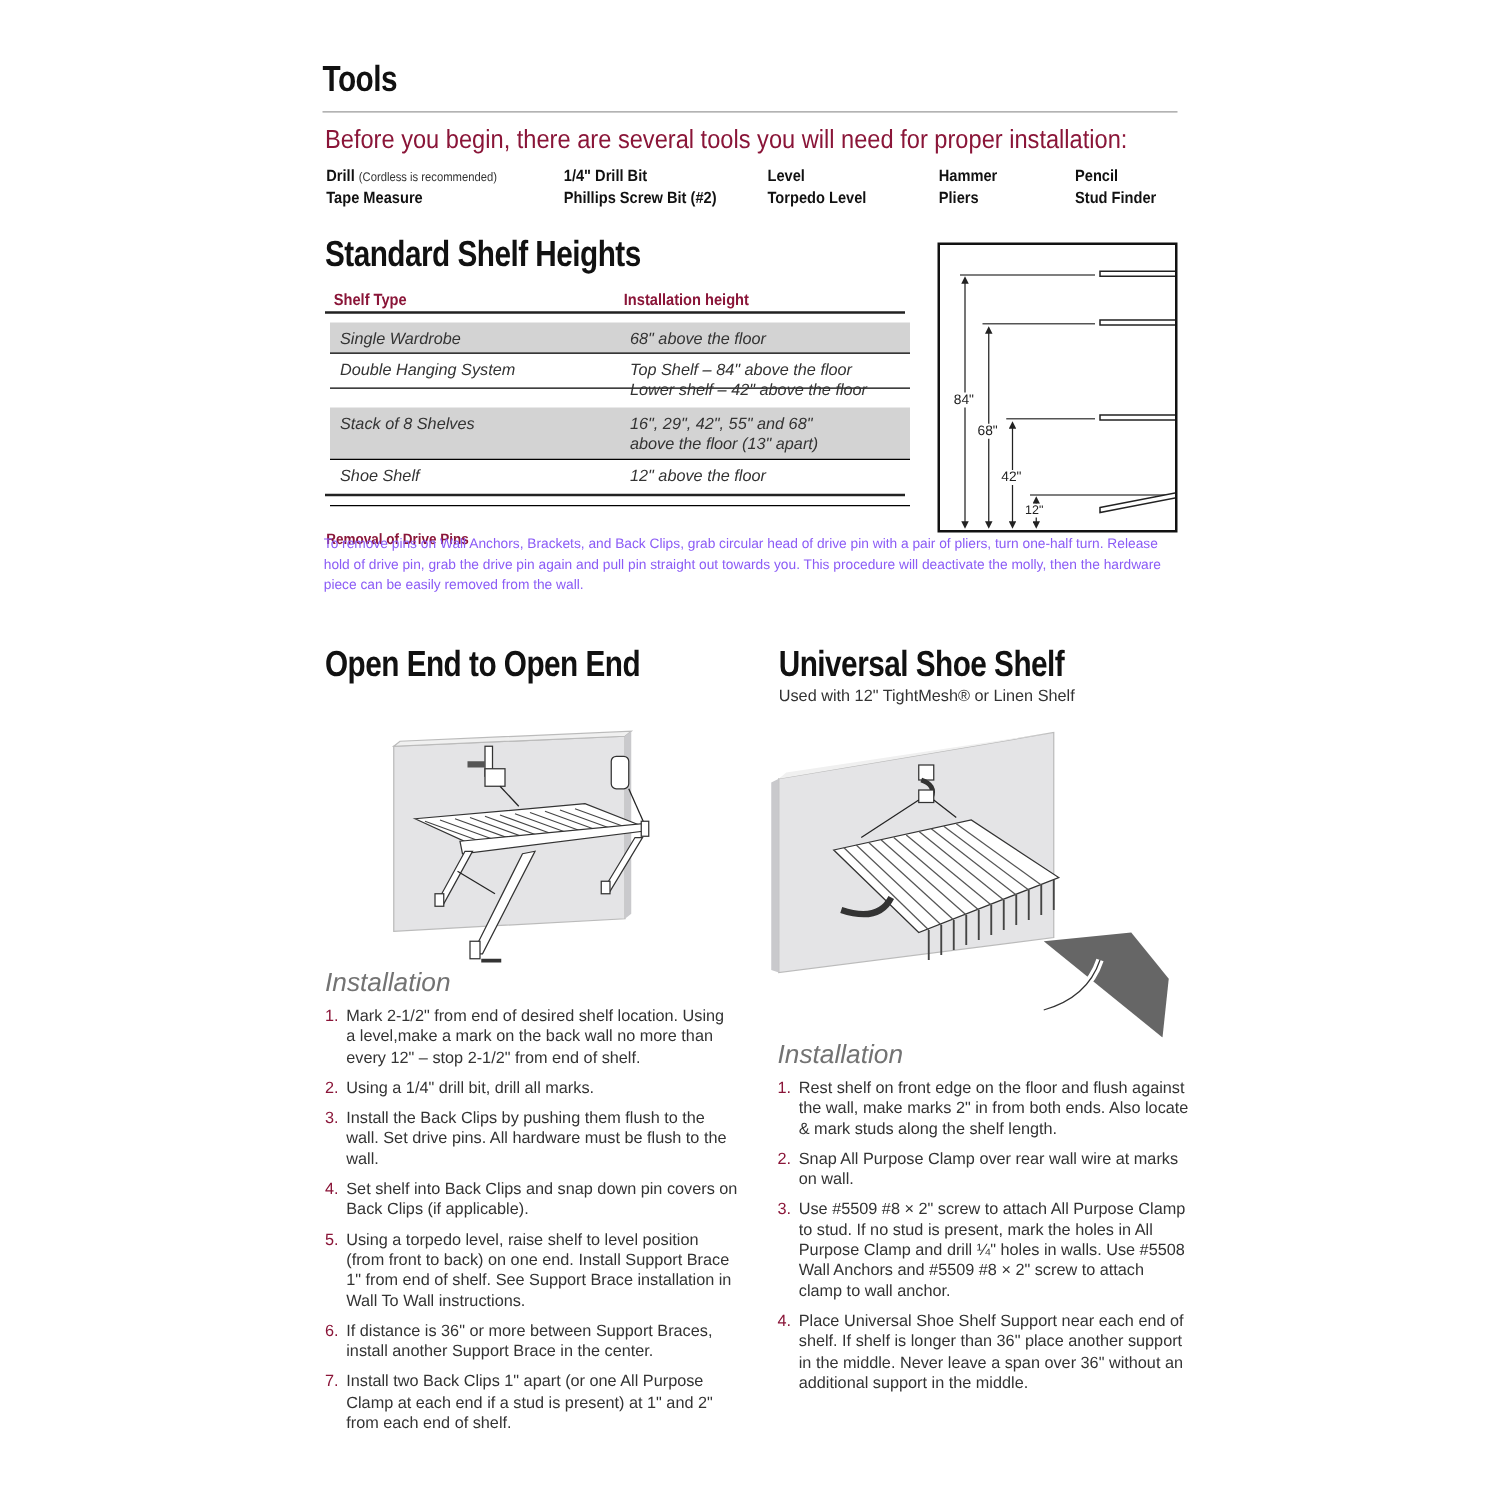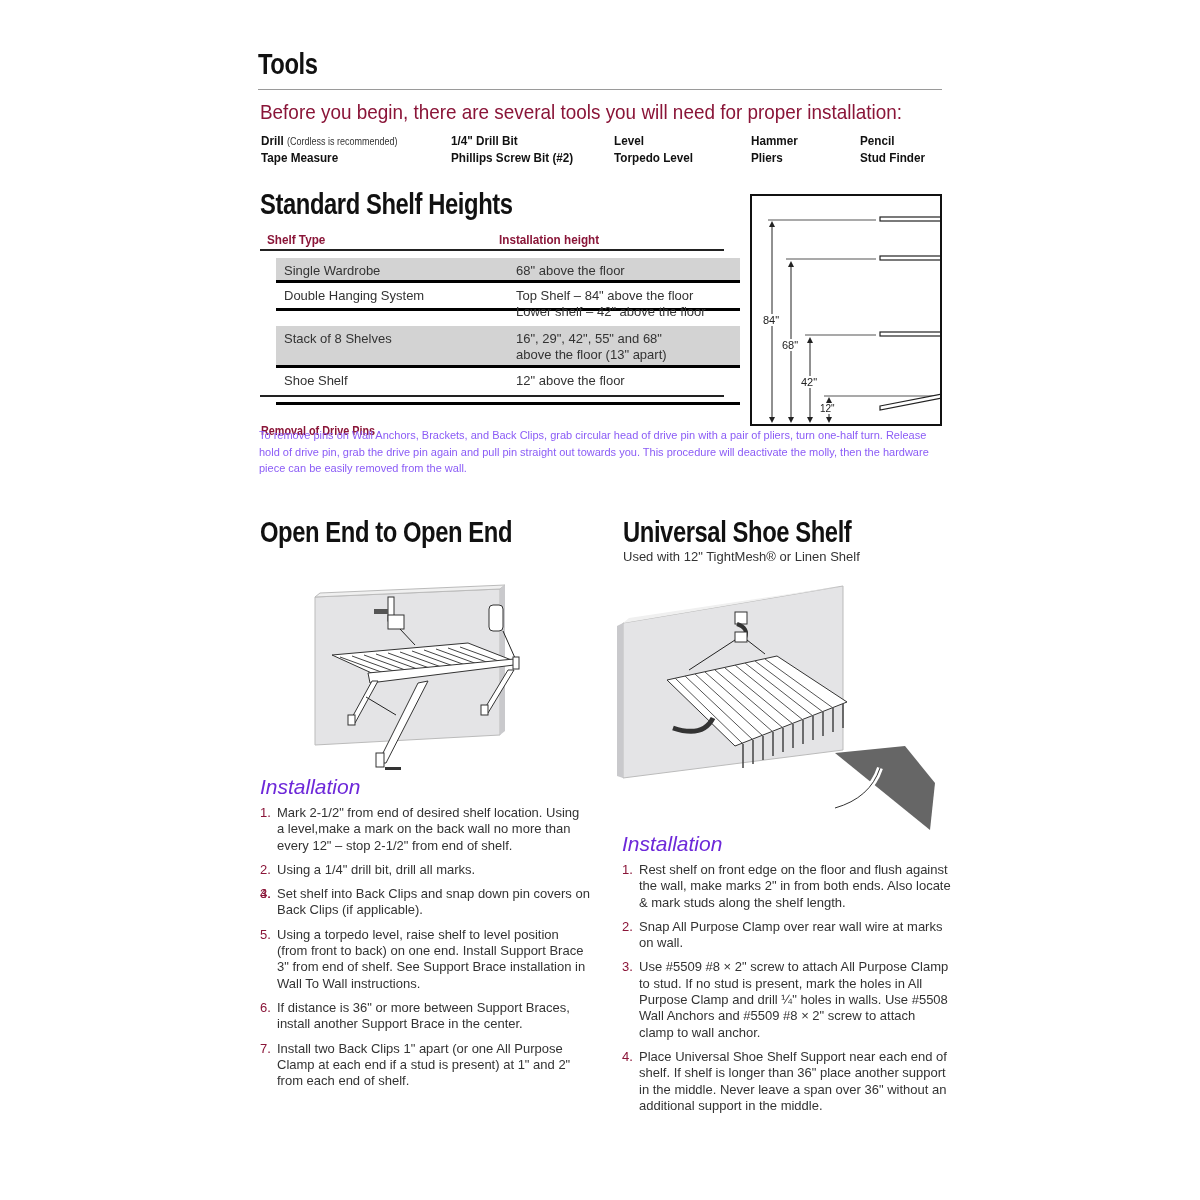--- a/index.html
+++ b/index.html
@@ -9,40 +9,40 @@
   #tools-title { left: 258px; top: 48px; font-size: 29px; }
   #tools-rule { position: absolute; left: 258px; top: 89px; width: 684px; height: 1px; background: #9a9a9a; }
   #tools-intro { position: absolute; left: 260px; top: 100px; font-size: 21px; color: #8a1538; white-space: nowrap; transform: scaleX(0.9); transform-origin: left top; }
   .tool { position: absolute; font-size: 13px; font-weight: bold; color: #111; white-space: nowrap; transform: scaleX(0.9); transform-origin: left top; }
   .tool .note { font-weight: normal; font-size: 10px; color: #333; }
 
   #heights-title { left: 260px; top: 188px; font-size: 29px; }
   #heights-table { position: absolute; left: 260px; top: 229px; width: 464px; }
   .th { position: absolute; top: 3px; font-size: 13px; font-weight: bold; color: #8a1538; transform: scaleX(0.9); transform-origin: left top; white-space: nowrap; }
   #th-rule { position: absolute; left: 0; top: 20px; width: 464px; height: 2px; background: #222; }
-  .trow { position: absolute; left: 16px; width: 464px; font-size: 13px; color: #333; border-bottom: 3px solid #000000; }
+  .trow { position: absolute; left: 4px; width: 464px; font-size: 13px; color: #333; border-bottom: 1px solid #000000; font-style: italic; }
   .trow.shade { background: #d3d3d3; }
   .trow .c1 { position: absolute; left: 8px; top: 5px; white-space: nowrap; }
   .trow .c2 { position: absolute; left: 240px; top: 5px; line-height: 16px; white-space: nowrap; }
   #tb-rule { position: absolute; left: 0; top: 166px; width: 464px; height: 2px; background: #222; }
 
   #diagram { position: absolute; left: 750px; top: 194px; width: 192px; height: 232px; border: 2px solid #111; background: #fff; }
 
   #removal-title { position: absolute; left: 261px; top: 424px; font-size: 12px; font-weight: bold; color: #8a1538; transform: scaleX(0.9); transform-origin: left top; white-space: nowrap; }
   #removal-body { position: absolute; left: 259px; top: 427px; width: 690px; font-size: 11px; line-height: 16.5px; color: #8b5cf6; }
 
   #open-title { left: 260px; top: 516px; font-size: 29px; }
   #shoe-title { left: 623px; top: 516px; font-size: 29px; }
   #shoe-sub { position: absolute; left: 623px; top: 549px; font-size: 13px; color: #333; white-space: nowrap; }
 
   .illus { position: absolute; }
   #open-illus { left: 300px; top: 575px; width: 240px; height: 205px; }
   #shoe-illus { left: 615px; top: 578px; width: 335px; height: 252px; }
 
-  .inst-title { position: absolute; font-size: 21px; font-style: italic; color: #6d28d9; }
+  .inst-title { position: absolute; font-size: 21px; font-style: italic; color: #737373; }
   #open-inst-title { left: 260px; top: 775px; }
   #shoe-inst-title { left: 622px; top: 832px; }
 
   .steps { position: absolute; list-style: none; font-size: 13px; line-height: 16.3px; color: #333; }
   #open-steps { left: 260px; top: 805px; width: 330px; }
   #shoe-steps { left: 622px; top: 862px; width: 330px; }
   .steps li { position: relative; padding-left: 17px; margin-bottom: 8px; }
   .steps li .num { position: absolute; left: 0; top: 0; color: #8a1538; }
 </style>
 </head>
@@ -164,23 +164,23 @@
     <rect x="76" y="178" width="8" height="14" fill="#fff" stroke="#333"></rect>
     <rect x="85" y="192" width="16" height="3" fill="#333"></rect>
     <line x1="66" y1="122" x2="96" y2="140" stroke="#222"></line>
   </svg>
 </div>
 
 <div id="open-inst-title" class="inst-title">Installation</div>
 <ol id="open-steps" class="steps">
   <li><span class="num">1.</span><span>Mark 2-1/2" from end of desired shelf location. Using a level,make a mark on the back wall no more than every 12" – stop 2-1/2" from end of shelf.</span></li>
   <li><span class="num">2.</span><span>Using a 1/4" drill bit, drill all marks.</span></li>
-  <li><span class="num">3.</span></li>
+  <li><span class="num">3.</span><span>Install the Back Clips by pushing them flush to the wall. Set drive pins. All hardware must be flush to the wall.</span></li>
   <li><span class="num">4.</span><span>Set shelf into Back Clips and snap down pin covers on Back Clips (if applicable).</span></li>
-  <li><span class="num">5.</span><span>Using a torpedo level, raise shelf to level position (from front to back) on one end. Install Support Brace 3" from end of shelf. See Support Brace installation in Wall To Wall instructions.</span></li>
+  <li><span class="num">5.</span><span>Using a torpedo level, raise shelf to level position (from front to back) on one end. Install Support Brace 1" from end of shelf. See Support Brace installation in Wall To Wall instructions.</span></li>
   <li><span class="num">6.</span><span>If distance is 36" or more between Support Braces, install another Support Brace in the center.</span></li>
   <li><span class="num">7.</span><span>Install two Back Clips 1" apart (or one All Purpose Clamp at each end if a stud is present) at 1" and 2" from each end of shelf.</span></li>
 </ol>
 
 <div id="shoe-title" class="h1">Universal Shoe Shelf</div>
 <div id="shoe-sub">Used with 12" TightMesh® or Linen Shelf</div>
 <div id="shoe-illus" class="illus">
   <svg width="335" height="252" viewBox="0 0 335 252">
     <polygon points="8,45 228,8 228,172 8,200" fill="#e4e4e6" stroke="#bbb"></polygon>
     <polygon points="8,45 14,40 228,8 228,8" fill="#f0f0f0"></polygon>

